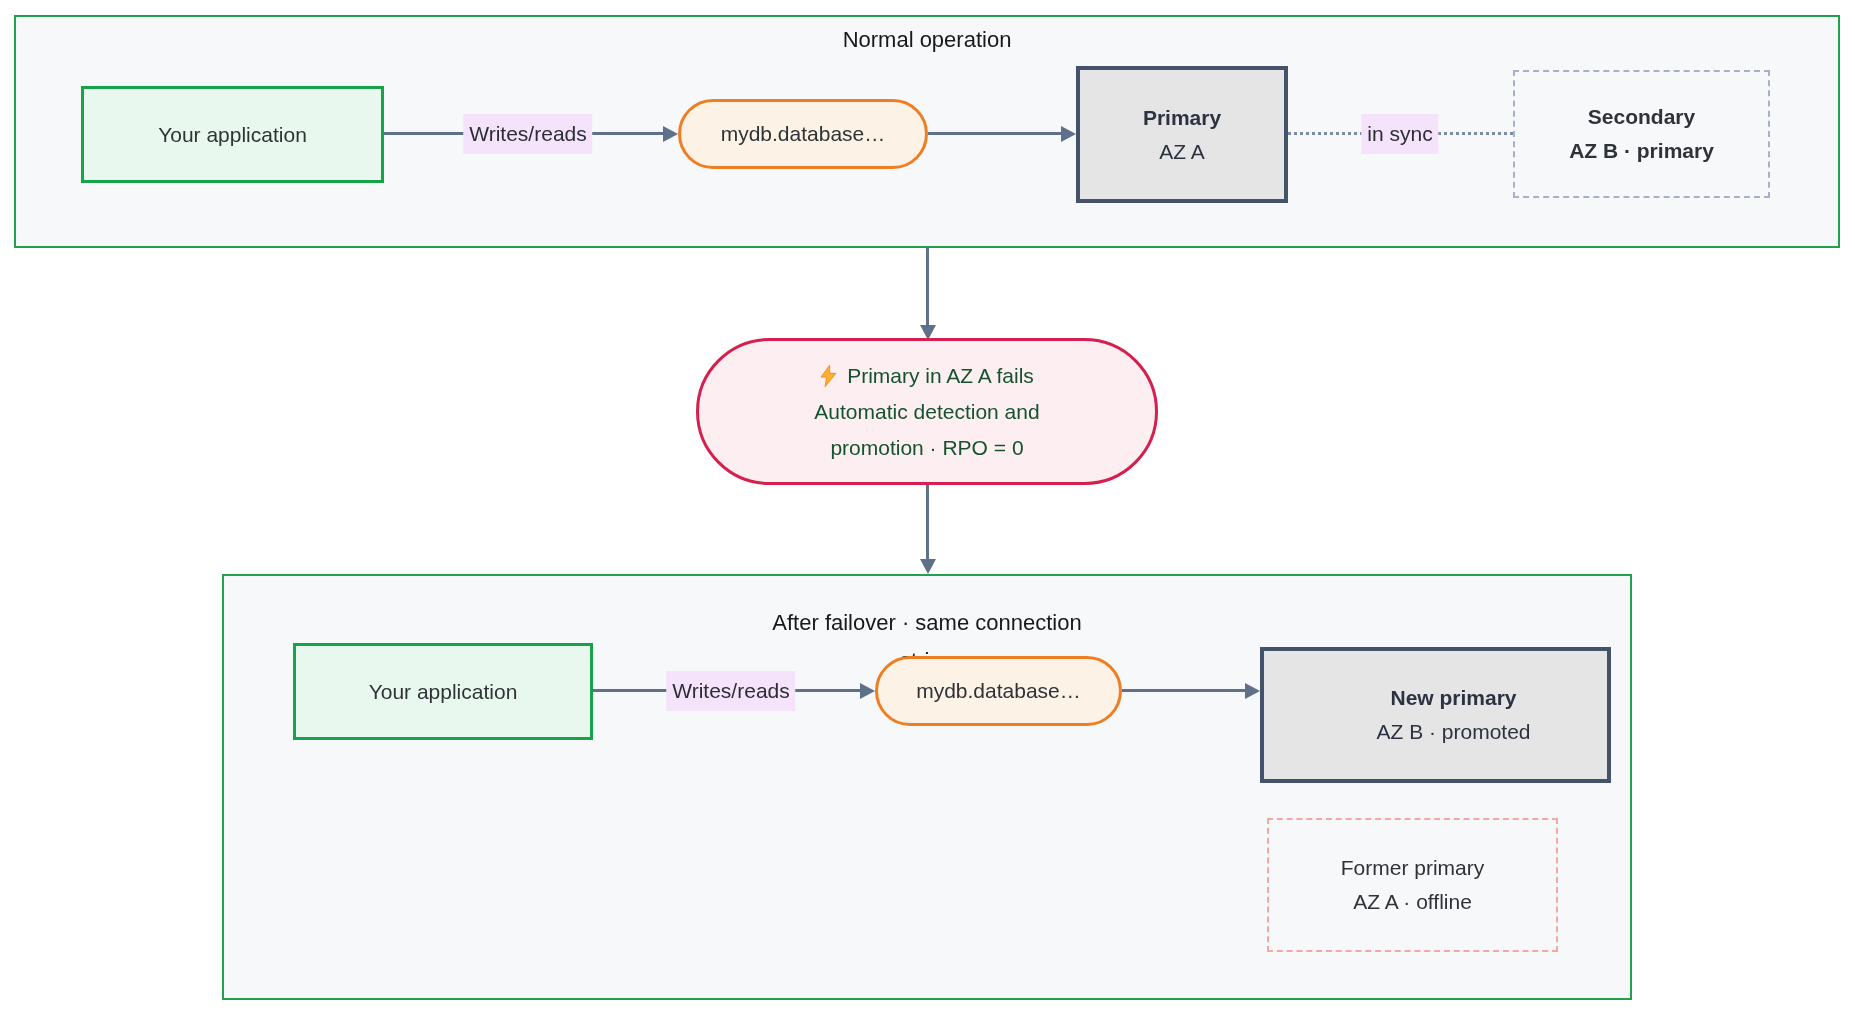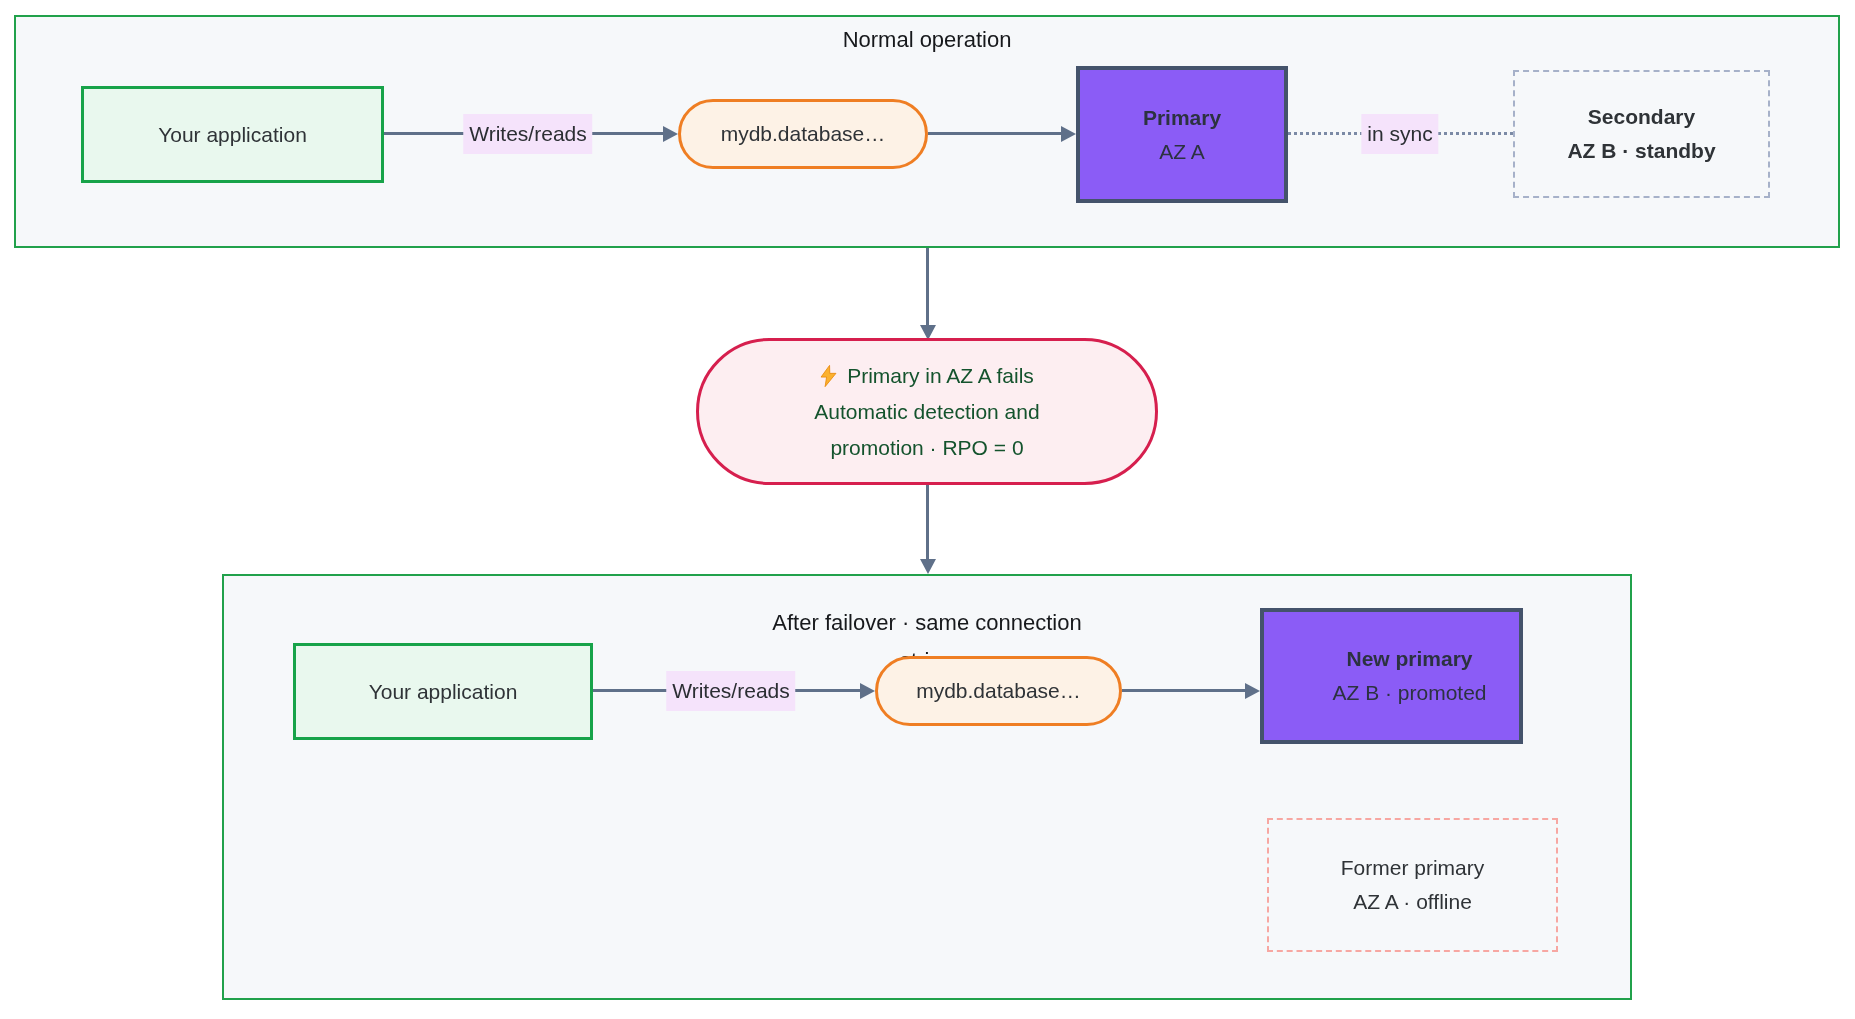--- a/index.html
+++ b/index.html
@@ -13,21 +13,21 @@
   .cluster-title{
     position:absolute;left:0;right:0;top:6px;text-align:center;
     font-size:22px;color:#17191c;line-height:34px;
   }
   .node{
     position:absolute;box-sizing:border-box;display:flex;flex-direction:column;
     align-items:center;justify-content:center;text-align:center;font-size:21px;
   }
   .app-box{border:3px solid #17a349;background:#e9f8ee;color:#2f3337;}
   .pill{border:3px solid #ef7e23;background:#fdf2e6;border-radius:36px;color:#2f3337;}
-  .solid-box{border:4px solid #44536b;background:#8b5cf6;color:#2c3240;line-height:34px;}
+  .solid-box{border:4px solid #44536b;background:#e5e5e5;color:#2c3240;line-height:34px;}
   .solid-box .node-title{font-weight:bold;}
   .dashed-box{border:2px dashed #a6b1c9;background:transparent;color:#2f3337;line-height:34px;}
   .dashed-red{border:2px dashed #f7a7a2;background:transparent;color:#2f3337;line-height:34px;}
   .stadium{
     border:3px solid #d61f4e;background:#fdeef1;border-radius:74px;color:#14532d;
     line-height:36px;
   }
   .stadium .line-with-icon{display:flex;align-items:center;justify-content:center;gap:10px;}
   .h-line{position:absolute;height:0;border-top:3px solid #5f7089;}
   .v-line{position:absolute;width:0;border-left:3px solid #5f7089;}
@@ -75,21 +75,21 @@
   <div class="node solid-box" style="left:1076px;top:66px;width:212px;height:137px;">
     <span class="node-title">Primary</span>
     <span>AZ A</span>
   </div>
 
   <div class="dotted-line" style="left:1288px;top:132px;width:225px;"></div>
   <div class="edge-label" style="left:1400px;top:134px;">in sync</div>
 
   <div class="node dashed-box" style="left:1513px;top:70px;width:257px;height:128px;font-weight:bold;">
     <span>Secondary</span>
-    <span>AZ B · standby</span>
+    <span>AZ B · primary</span>
   </div>
 
   <div class="v-line" style="left:926px;top:248px;height:78px;"></div>
   <div class="arrow-down" style="left:920px;top:325px;"></div>
 
   <div class="node stadium" style="left:696px;top:338px;width:462px;height:147px;">
     <span class="line-with-icon">
       <svg class="bolt" viewBox="0 0 16 20">
         <path d="M9 0 L1 11 H6.2 L4.8 20 L15 7.5 H9.2 Z" fill="#fbb12f" stroke="#e8890c" stroke-width="0.8"></path>
       </svg>
@@ -117,21 +117,21 @@
   <div class="arrow-right" style="left:860px;top:683px;"></div>
   <div class="edge-label" style="left:731px;top:691px;">Writes/reads</div>
 
   <div class="node pill" style="left:875px;top:656px;width:247px;height:70px;">
     <span>mydb.database…</span>
   </div>
 
   <div class="h-line" style="left:1122px;top:689px;width:124px;"></div>
   <div class="arrow-right" style="left:1245px;top:683px;"></div>
 
-  <div class="node solid-box" style="left:1260px;top:608px;width:263px;height:136px;padding-left:36px;">
+  <div class="node solid-box" style="left:1260px;top:647px;width:351px;height:136px;padding-left:36px;">
     <span class="node-title">New primary</span>
     <span>AZ B · promoted</span>
   </div>
 
   <div class="node dashed-red" style="left:1267px;top:818px;width:291px;height:134px;">
     <span>Former primary</span>
     <span>AZ A · offline</span>
   </div>
 
 </div>

